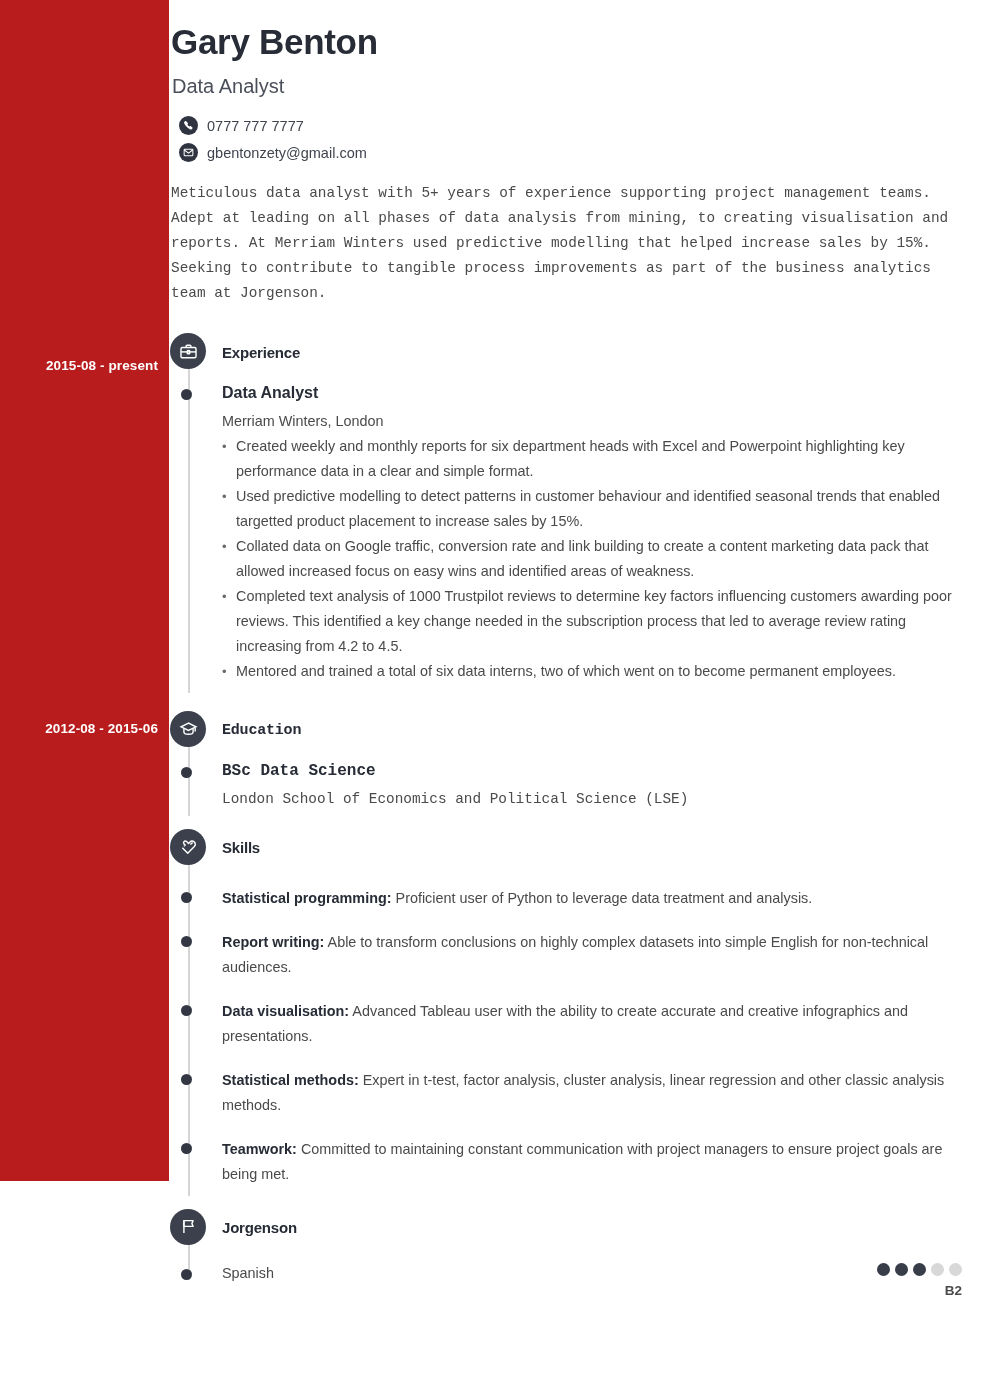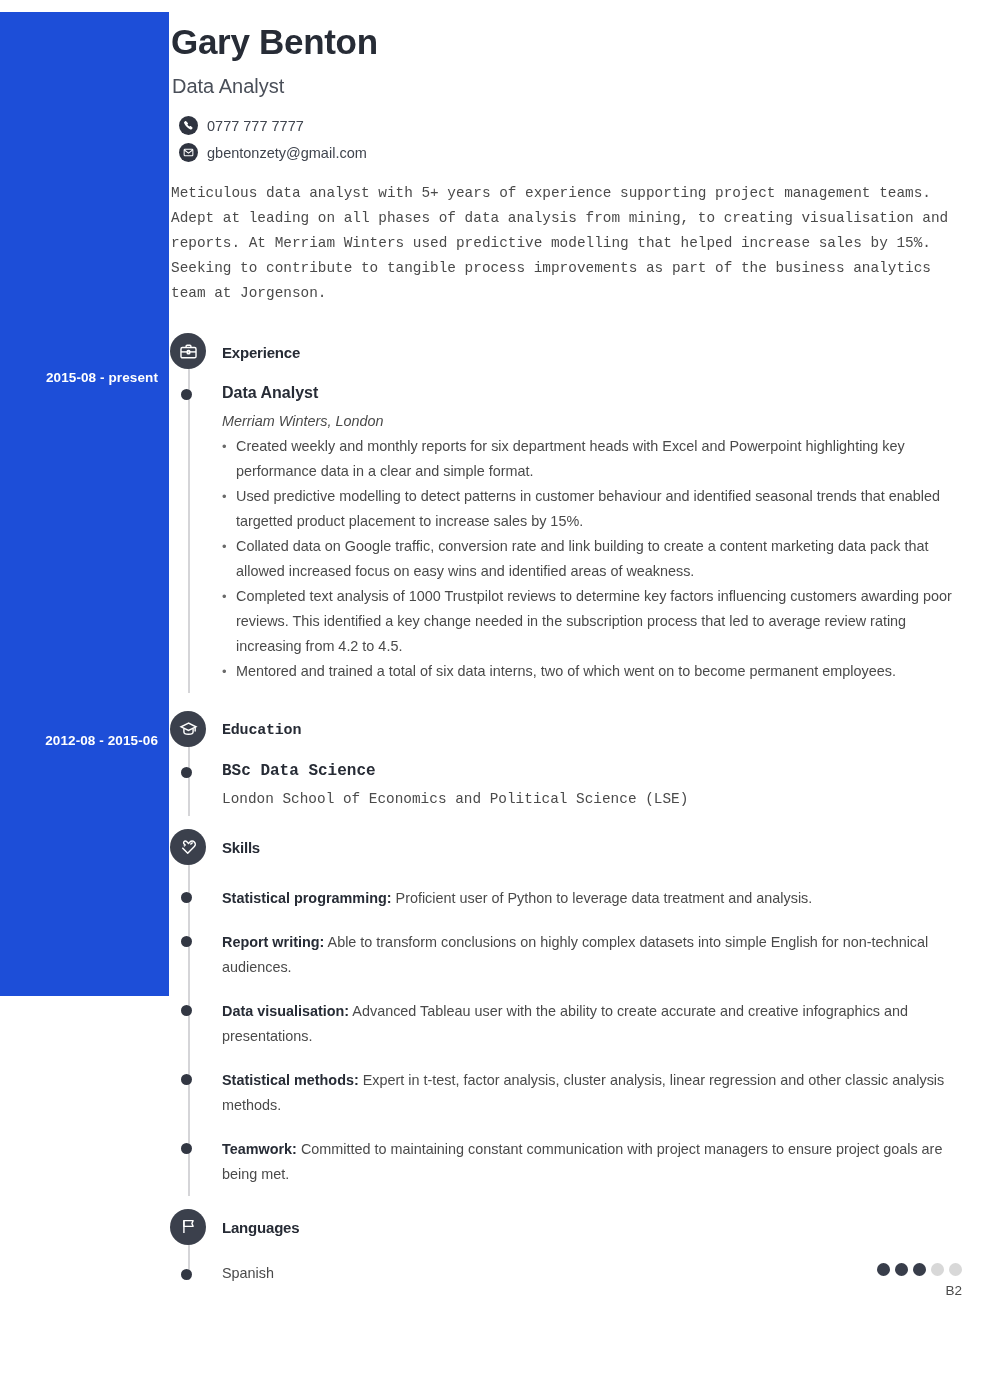--- a/index.html
+++ b/index.html
@@ -10,24 +10,24 @@
     background: #ffffff;
     font-family: "Liberation Sans", sans-serif;
     color: #444444;
     position: relative;
     overflow: hidden;
   }
 
   
   .sidebar {
     position: absolute;
-    left: 0; top: 12px;
+    left: 0; top: 0;
     width: 169px;
-    height: 984px;
-    background: #1d4ed8;
+    height: 1181px;
+    background: #b91c1c;
   }
   .side-date {
     position: absolute;
     right: 11px;
     width: 150px;
     text-align: right;
     color: #ffffff;
     font-size: 13.5px;
     font-weight: bold;
     letter-spacing: 0.1px;
@@ -126,21 +126,20 @@
     z-index: 2;
   }
   .entry-title {
     font-size: 16px;
     font-weight: bold;
     color: #272c36;
     line-height: 1.3;
   }
   .entry-sub {
     font-size: 14.4px;
-    font-style: italic;
     color: #4a4a4a;
     margin-top: 9px;
   }
   .entry-sub.plain { font-style: normal; }
 
   ul.bullets { list-style: none; margin: 5px 0 0 0; padding: 0; }
   ul.bullets li {
     position: relative;
     padding-left: 14px;
     font-size: 14.4px;
@@ -158,21 +157,21 @@
   
   .skill { position: relative; margin-top: 19px; }
   .skill:first-of-type { margin-top: 14px; }
   .skill .dot { top: 6px; }
   .skill-txt { font-size: 14.4px; line-height: 25px; color: #4a4a4a; }
   .skill-txt b { color: #272c36; font-weight: bold; }
 
   
   .lang-row { position: relative; margin-top: 16px; display: flex; align-items: flex-start; }
   .lang-name { font-size: 14.4px; color: #4a4a4a; flex: 1 1 auto; line-height: 20px; }
-  .lang-rate { flex: 0 0 auto; text-align: right; padding-right: 12px; }
+  .lang-rate { flex: 0 0 auto; text-align: right; padding-right: 12px; font-weight: bold; }
   .lang-dots { display: flex; gap: 5px; justify-content: flex-end; }
   .lang-dots span {
     width: 13px; height: 13px; border-radius: 50%;
     display: block;
     background: #d8d8d8;
   }
   .lang-dots span.on { background: #383d4a; }
   .lang-level {
     font-size: 13.5px;
     color: #4a4a4a;
@@ -301,21 +300,21 @@
 
   <div class="section last" style="margin-top:22px;">
     <div class="rail"></div>
     <div class="sec-head">
       <span class="sec-icon">
         <svg width="19" height="19" viewBox="0 0 24 24" fill="none" stroke="#ffffff" stroke-width="1.8" stroke-linejoin="round">
           <path d="M6.2 4.2v16"></path>
           <path d="M6.2 4.6h11.6l-1.5 3.6 1.5 3.6H6.2z"></path>
         </svg>
       </span>
-      <span class="sec-title">Languages</span>
+      <span class="sec-title">Jorgenson</span>
     </div>
 
     <div class="lang-row">
       <span class="dot"></span>
       <div class="lang-name">Spanish</div>
       <div class="lang-rate">
         <div class="lang-dots">
           <span class="on"></span>
           <span class="on"></span>
           <span class="on"></span>

